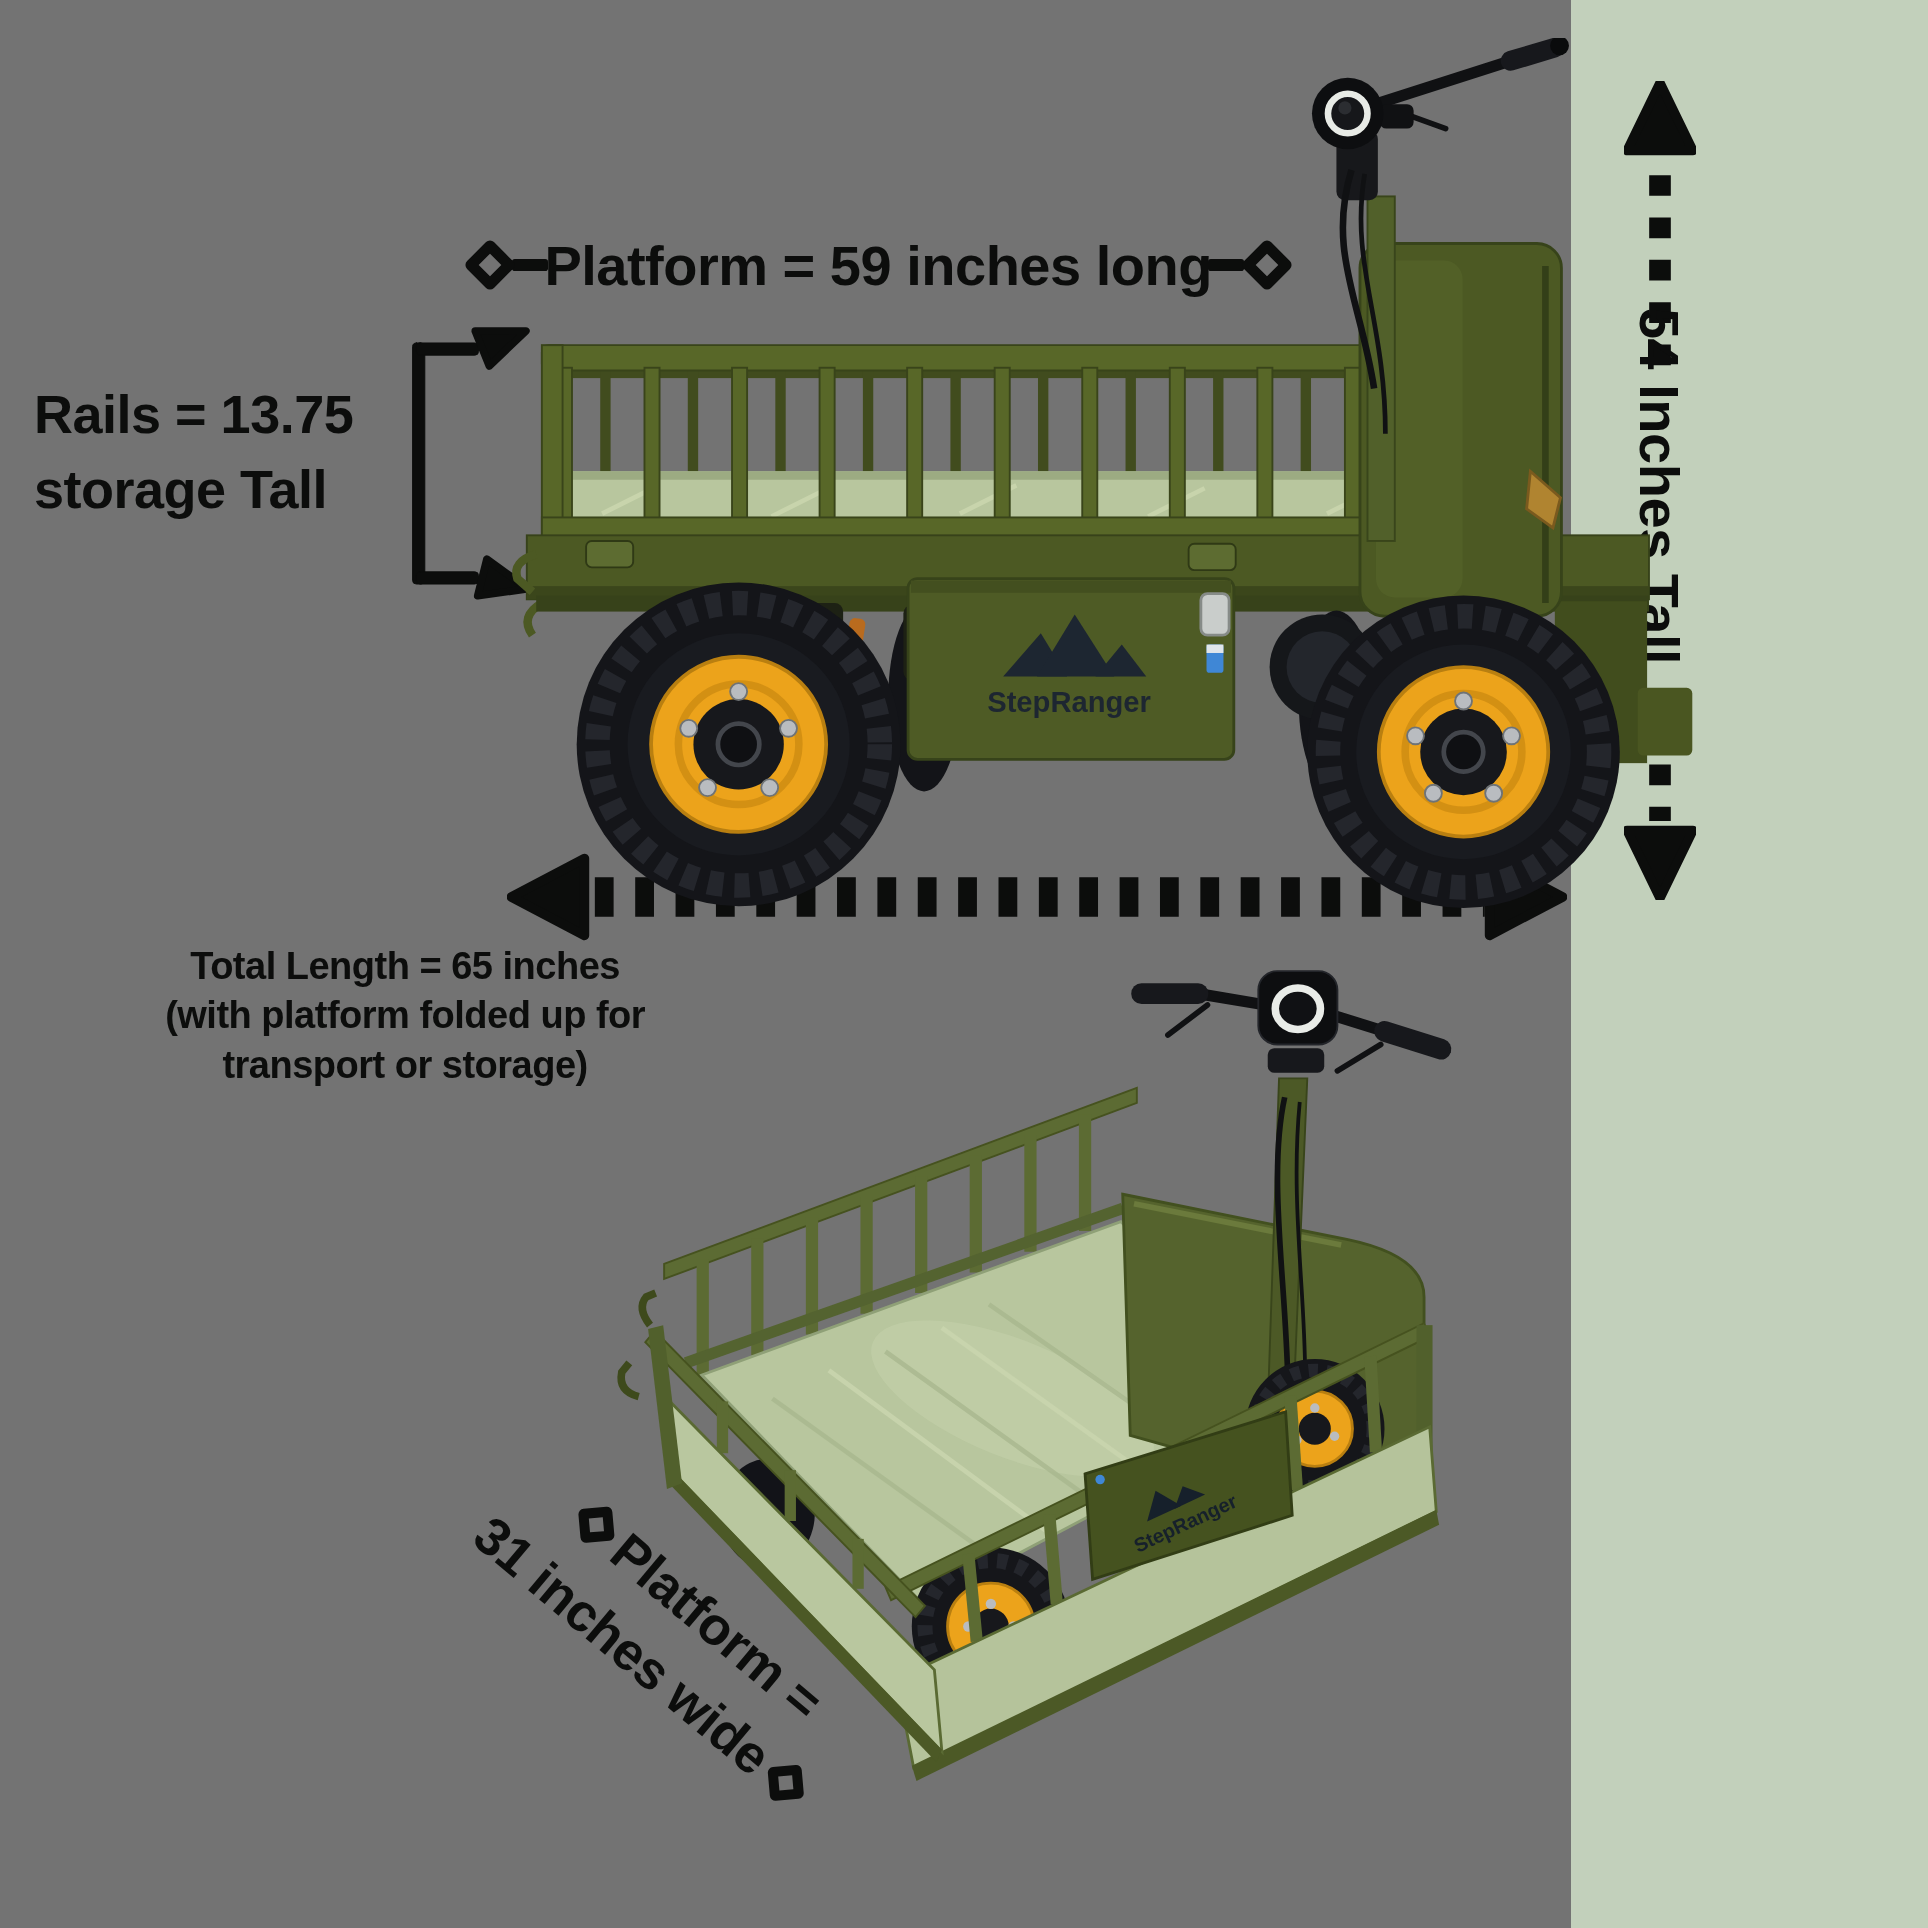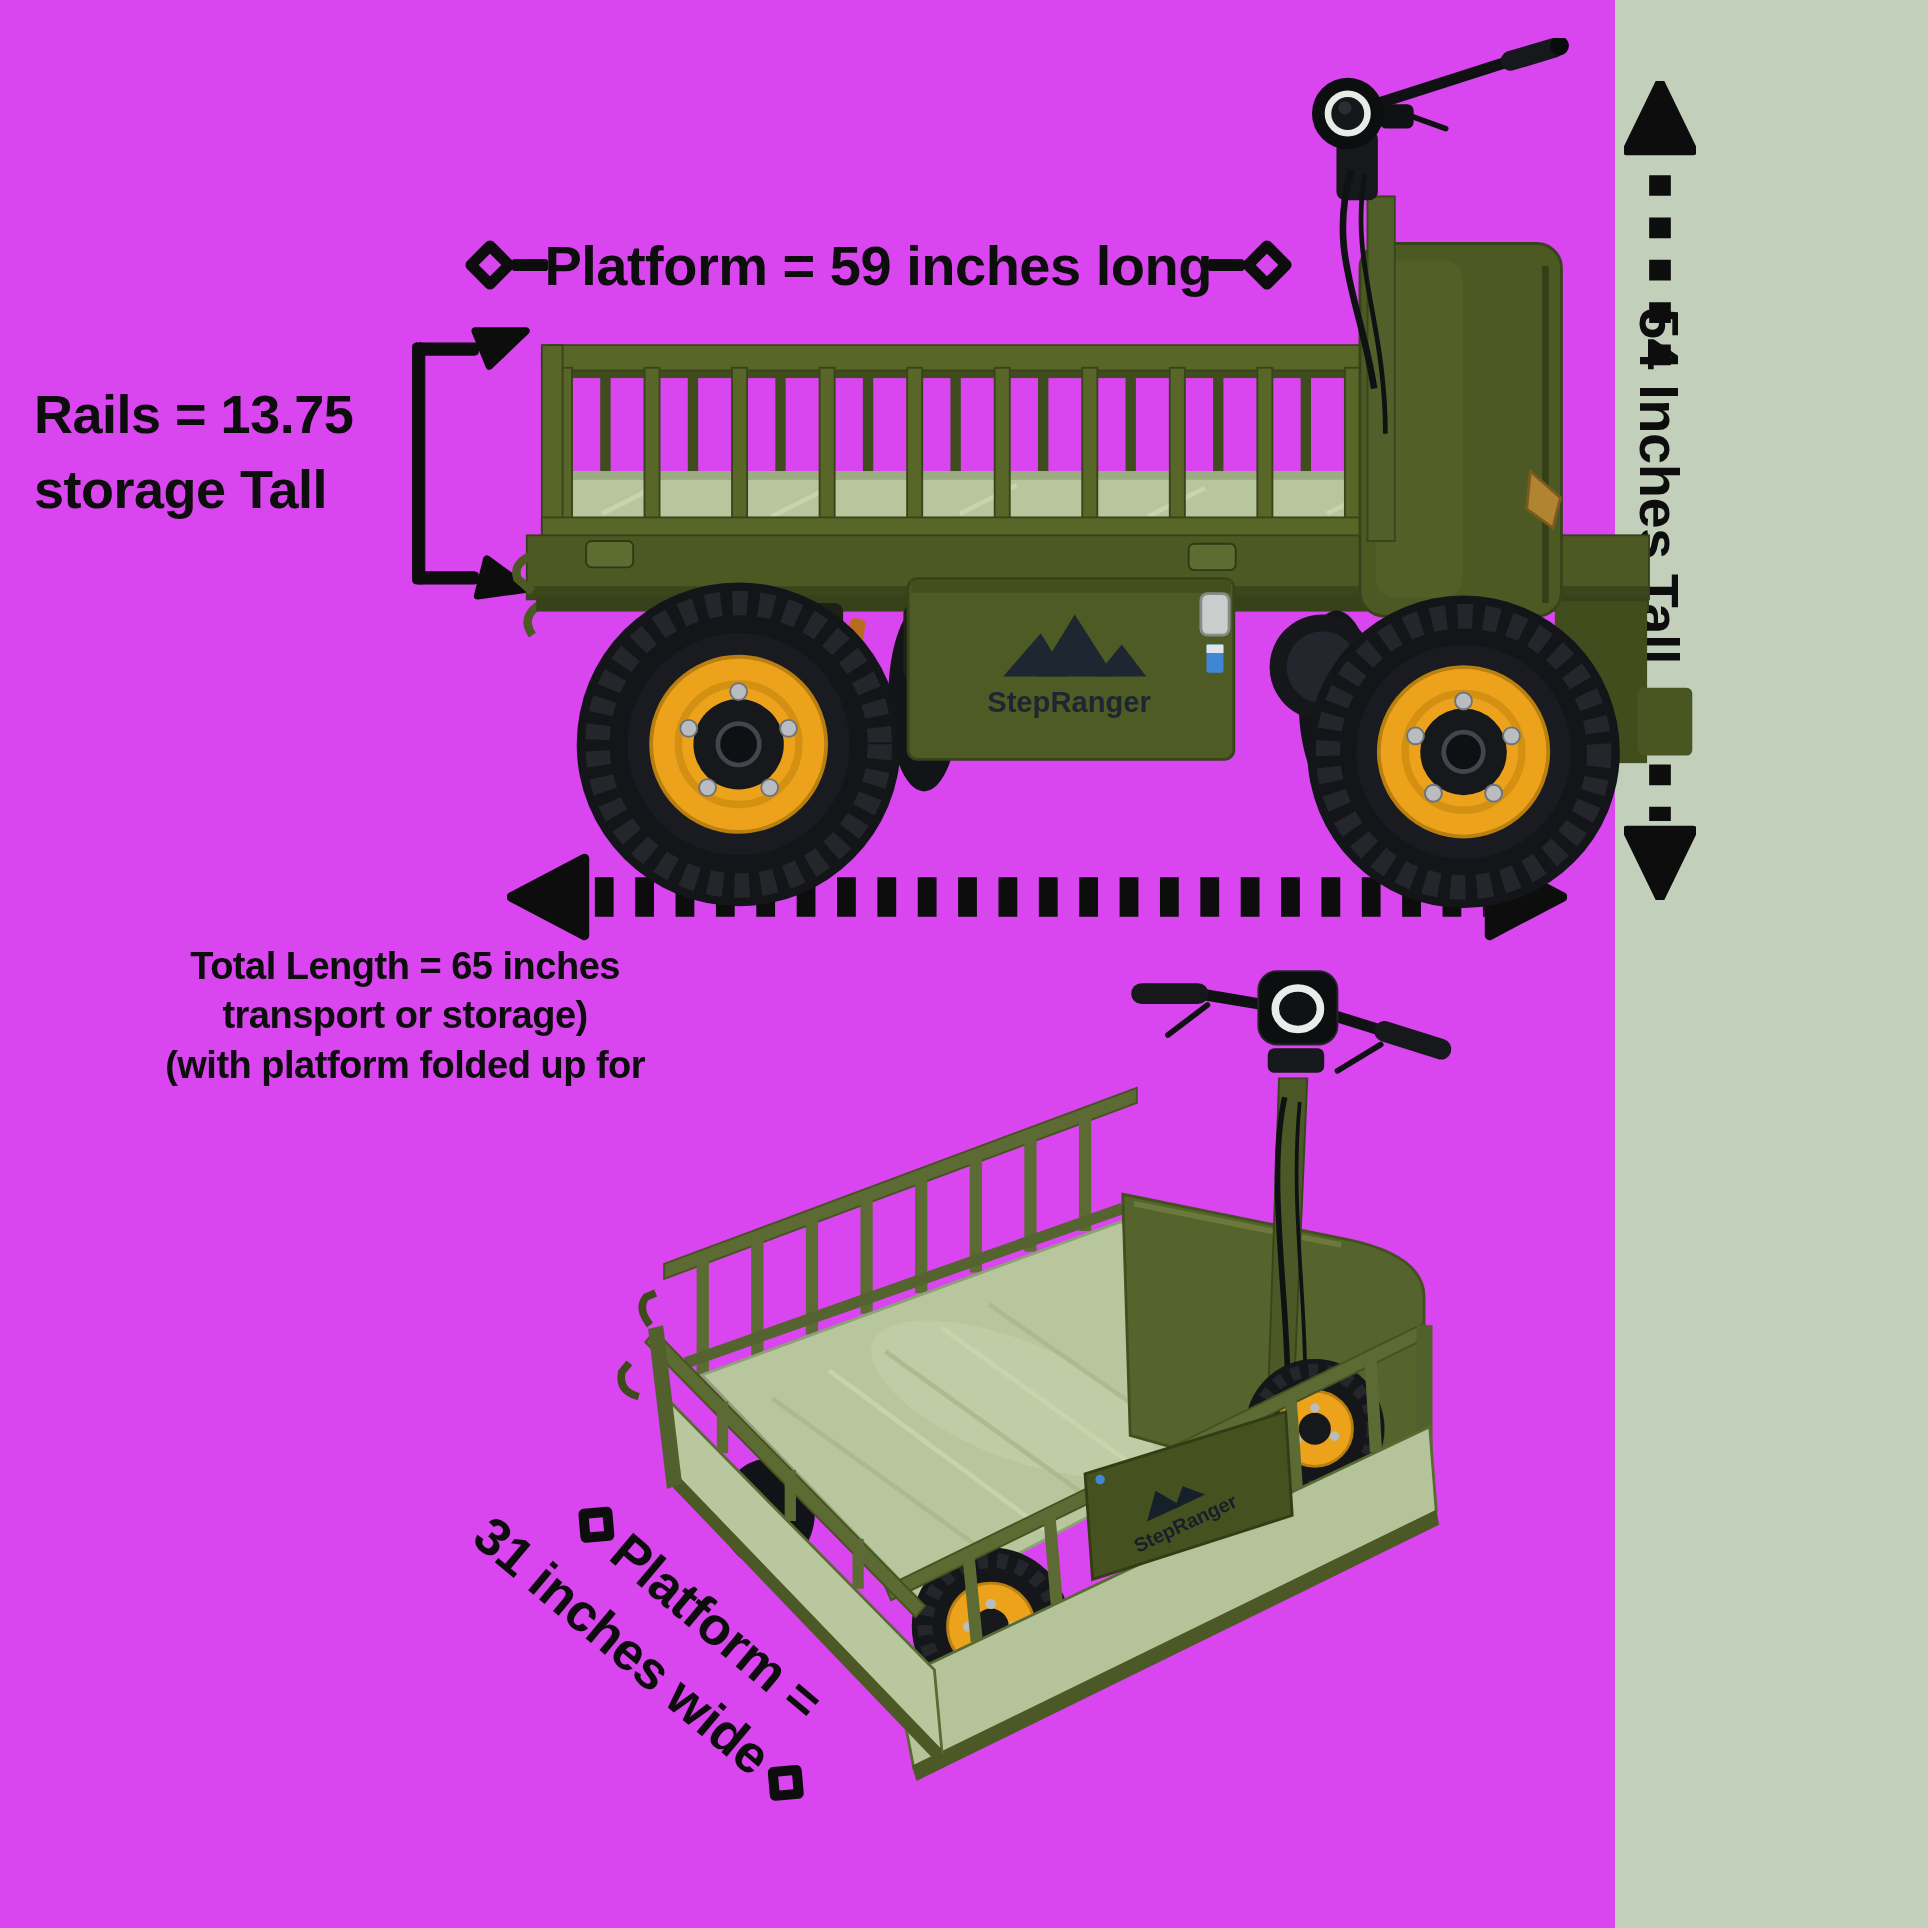--- a/index.html
+++ b/index.html
@@ -2,21 +2,21 @@
 <html style="font-size:15px"><head>
 <meta charset="utf-8">
 <style>
   html,body{margin:0;padding:0;}
   body{
     width:1928px;height:1928px;
     background:#c2d0bb;
     font-family:"Liberation Sans","DejaVu Sans",sans-serif;
     overflow:hidden;
   }
-  .canvas{position:relative;width:1571px;height:1928px;background:#d946ef;padding-left:44px;}
+  .canvas{position:relative;width:1571px;height:1928px;background:#737373;}
   .label-text{
     font-size:56px;font-weight:600;color:#0c0d0c;letter-spacing:-0.5px;white-space:nowrap;
   }
   
   .diamond{
     display:inline-block;width:16px;height:16px;
     border:11.3px solid #0c0d0c;border-radius:5.6px;
     transform:rotate(45deg);
     margin:0 7.5px;flex:0 0 auto;
   }
@@ -104,22 +104,22 @@
   <svg id="length-arrow" width="1060" height="92" viewBox="0 0 1126 98">
     <g fill="#0c0d0c" stroke="#0c0d0c" stroke-linejoin="round">
       <path d="M3 49 L81 8 L81 90 Z" stroke-width="10"></path>
       <path d="M1123 49 L1045 8 L1045 90 Z" stroke-width="10"></path>
     </g>
     <line x1="92" y1="49" x2="1040" y2="49" stroke="#0c0d0c" stroke-width="42" stroke-dasharray="20 23"></line>
   </svg>
 
   <div id="total-length-label">
     <div>Total Length = 65 inches</div>
+    <div>(with platform folded up for</div>
     <div>transport or storage)</div>
-    <div>(with platform folded up for</div>
   </div>
 
   <div id="platform-width-label">
     <div>
       <span class="diamond"></span><span>Platform =</span>
     </div>
     <div>
       <span>31 inches wide</span><span class="diamond"></span>
     </div>
   </div>

